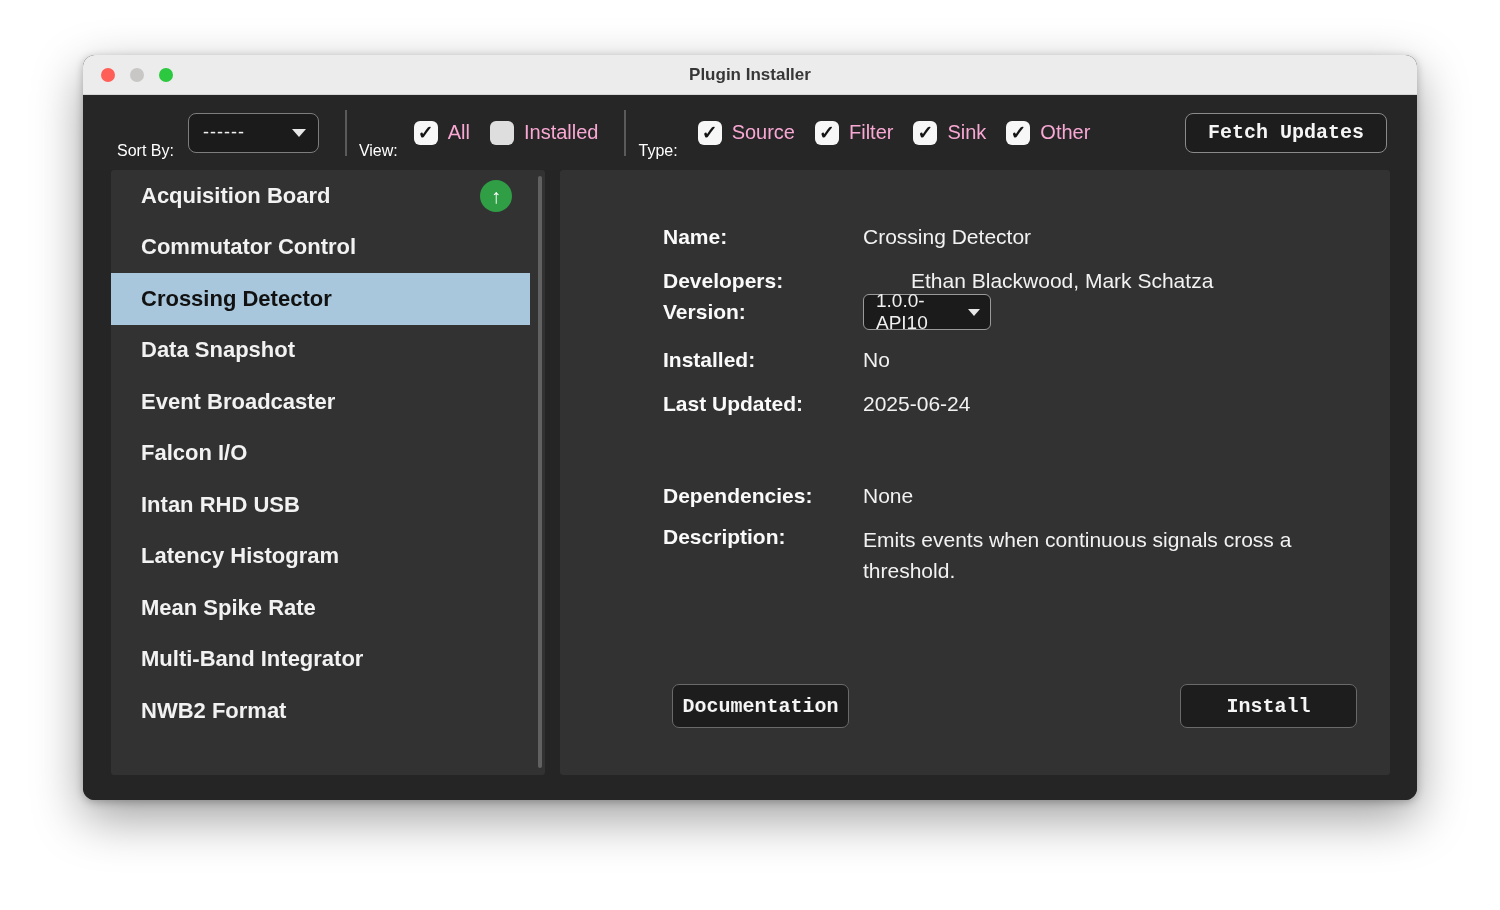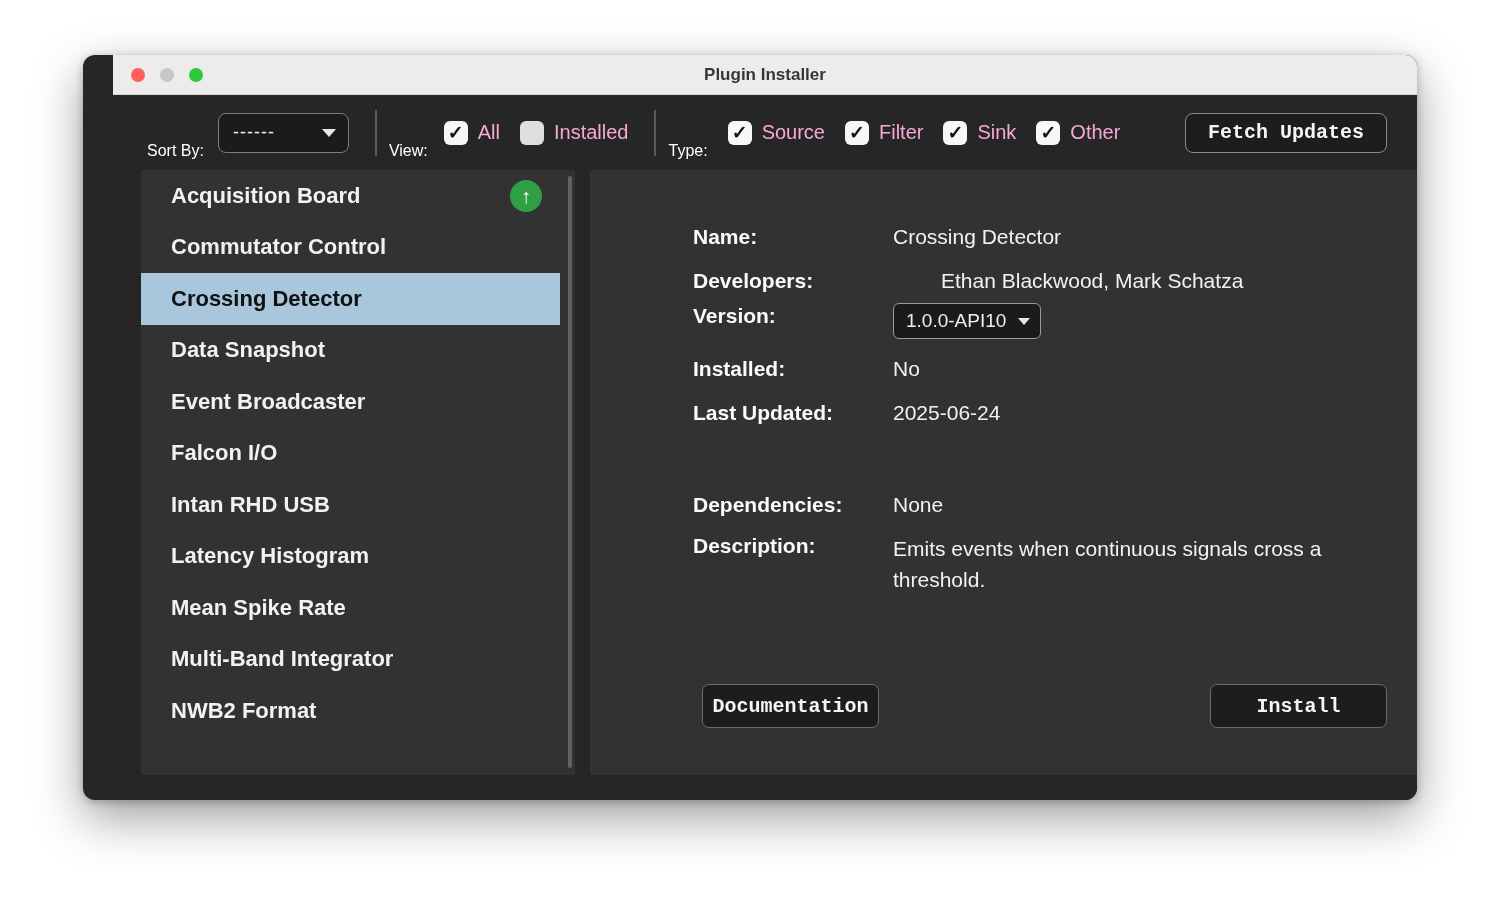--- a/index.html
+++ b/index.html
@@ -1,21 +1,21 @@
 <!DOCTYPE html>
 <html><head>
 <meta charset="utf-8">
 <style>
   * { margin:0; padding:0; box-sizing:border-box; }
   html,body { width:1500px; height:910px; background:#ffffff; font-family:"Liberation Sans", sans-serif; overflow:hidden; }
 
   .window {
     position:absolute; left:83px; top:55px; width:1334px; height:745px;
     border-radius:12px; box-shadow:0 18px 50px rgba(0,0,0,.38), 0 2px 8px rgba(0,0,0,.25);
-    overflow:hidden; background:#262626;padding-left:30px;
+    overflow:hidden; background:#262626;
   }
 
   
   .titlebar {
     height:40px; background:#ececec; border-bottom:1px solid #d6d6d6;
     display:flex; align-items:center; justify-content:center; position:relative;
   }
   .traffic-lights { position:absolute; left:18px; top:0; height:100%; display:flex; align-items:center; gap:15px; }
   .tl { width:14px; height:14px; border-radius:50%; display:inline-block; }
   .tl.red   { background:#ff5f57; }
@@ -75,29 +75,29 @@
   .up-arrow { color:#ffffff; font-size:20px; font-weight:700; line-height:1; }
   .scrollbar { position:absolute; right:3px; top:6px; width:4px; height:592px; background:#616161; border-radius:2px; }
 
   .details {
     position:absolute; left:477px; top:75px; width:830px; height:605px;
     background:#323232; border-radius:3px;
   }
   .fields { position:absolute; left:103px; top:0; right:36px; padding-top:54px; }
   .field-row { display:flex; align-items:flex-start; }
   .field-row.r2 { margin-top:18px;gap:48px; }
-  .field-row.r3 { margin-top:9px; }
+  .field-row.r3 { align-items:center; }
   .field-row.r4 { margin-top:17px; }
   .field-row.r5 { margin-top:18px; }
   .field-row.r6 { margin-top:15px; }
   .field-row.r7 { margin-top:66px; }
   .field-label { width:200px; flex-shrink:0; font-size:21px; font-weight:700; color:#fafafa; line-height:26px; }
   .field-value { font-size:21px; color:#f2f2f2; line-height:26px; }
   .desc-value { width:505px; line-height:31px; }
-  .version-dd { width:148px; height:36px; padding:0 10px 0 12px; border-radius:6px; border:1.5px solid #9a9a9a; font-size:19px; }
+  .version-dd { width:128px; height:36px; padding:0 10px 0 12px; border-radius:6px; border:1.5px solid #9a9a9a; font-size:19px; }
   .version-dd .dd-caret { border-left-width:6px; border-right-width:6px; border-top-width:7px; }
 
   .panel-buttons {
     position:absolute; left:112px; right:33px; bottom:47px;
     display:flex; justify-content:space-between;
   }
   .panel-btn { width:177px; height:44px; font-size:20px; border-radius:7px; border-color:#6a6a6a; }
 </style>
 </head>
 <body>

